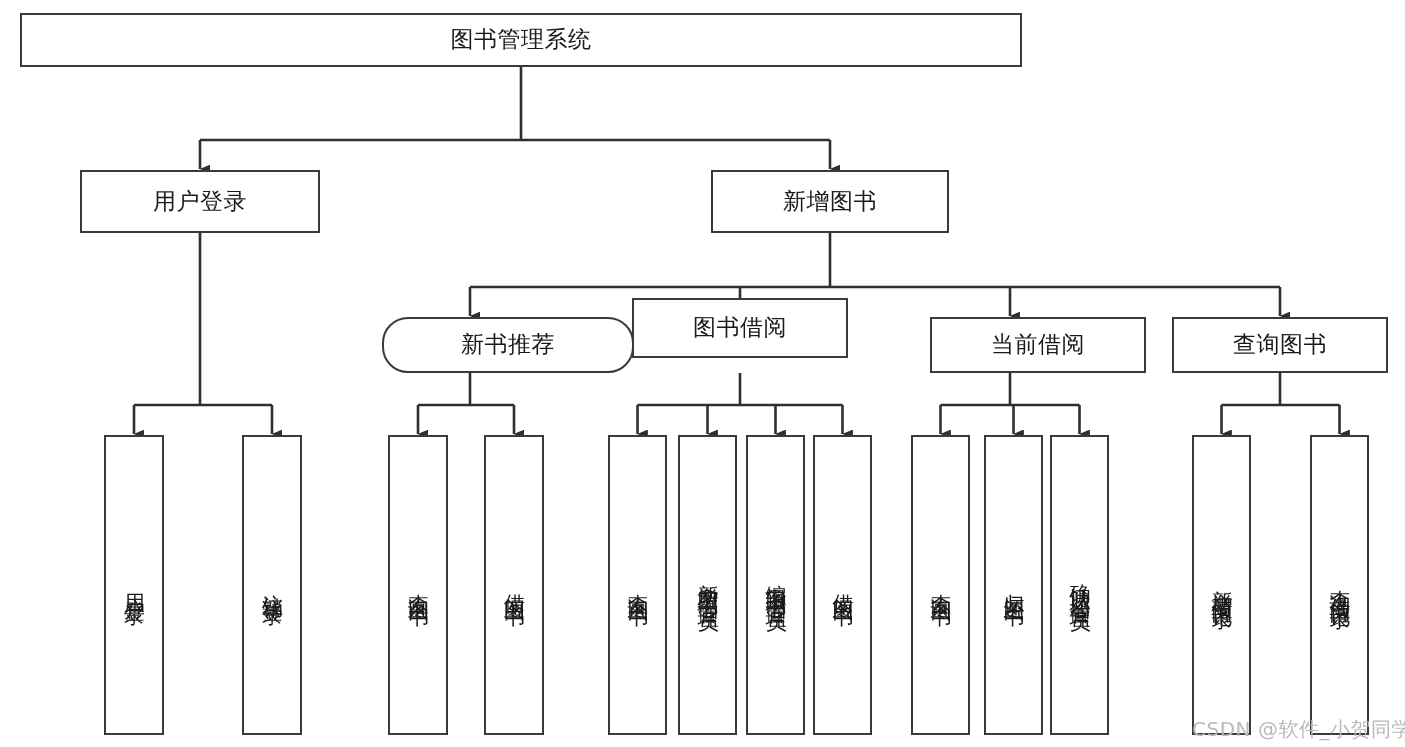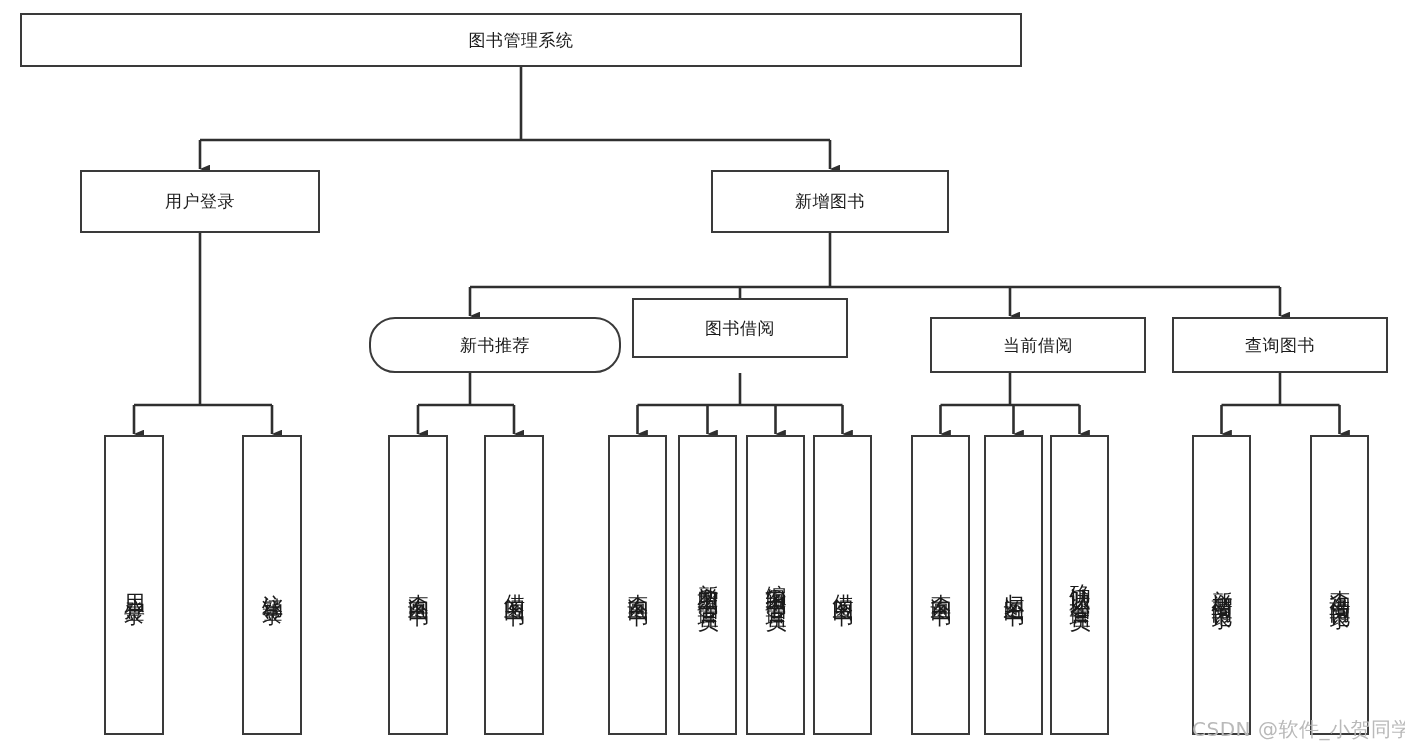--- a/index.html
+++ b/index.html
@@ -34,21 +34,21 @@
     justify-content: center;
     color: #1a1a1a;
   }
   .node-label {
     display: block;
     text-align: center;
     line-height: 1.18;
     white-space: pre;
   }
   .node.horizontal .node-label {
-    font-size: 17px;
+    font-size: 23px;
     letter-spacing: 0.5px;
   }
   .node.vertical {
     align-items: center;
     justify-content: center;
   }
   .node.vertical .node-label {
     writing-mode: vertical-rl;
     text-orientation: upright;
     font-size: 21px;
@@ -115,21 +115,21 @@
   <div id="nodes-layer">
       <div class="node horizontal" style="left: 20px; top: 13px; width: 1002px; height: 54px;">
         <span class="node-label">图书管理系统</span>
       </div>
       <div class="node horizontal" style="left: 80px; top: 170px; width: 240px; height: 63px;">
         <span class="node-label">用户登录</span>
       </div>
       <div class="node horizontal" style="left: 711px; top: 170px; width: 238px; height: 63px;">
         <span class="node-label">新增图书</span>
       </div>
-      <div class="node horizontal" style="left: 369px; top: 317px; width: 252px; height: 56px; border-radius: 26px;">
+      <div class="node horizontal" style="left: 382px; top: 317px; width: 252px; height: 56px; border-radius: 26px;">
         <span class="node-label">新书推荐</span>
       </div>
       <div class="node horizontal" style="left: 632px; top: 298px; width: 216px; height: 60px;">
         <span class="node-label">图书借阅</span>
       </div>
       <div class="node horizontal" style="left: 902px; top: 317px; width: 216px; height: 56px; margin-left: 28px;">
         <span class="node-label">当前借阅</span>
       </div>
       <div class="node horizontal" style="left: 1172px; top: 317px; width: 216px; height: 56px;">
         <span class="node-label">查询图书</span>

